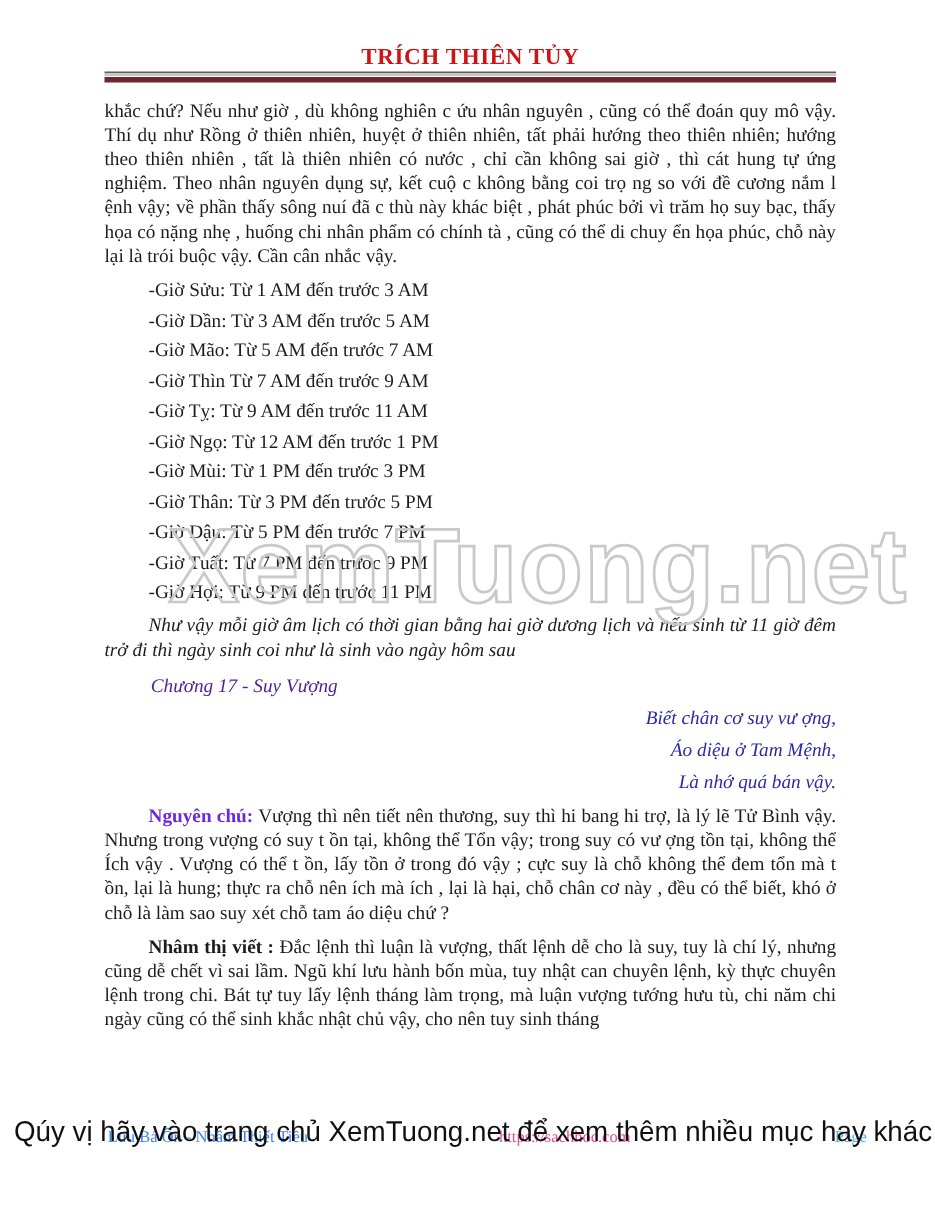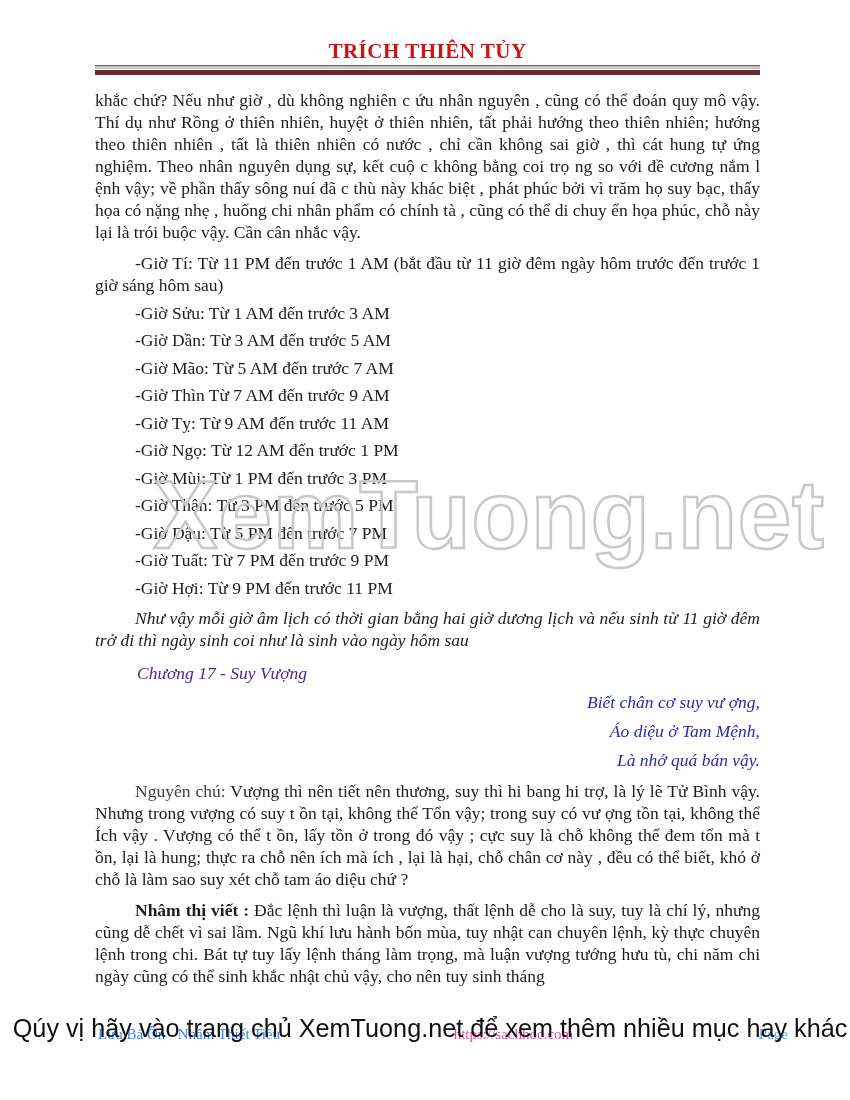--- a/index.html
+++ b/index.html
@@ -23,21 +23,21 @@
   }
   p { font-size:17.5px; line-height:22px; text-align:justify; margin:0; }
   .indent { text-indent:40px; }
   .hours { margin-top:9px; }
   .hours p { margin-bottom:5.5px; }
   .note { font-style:italic; margin-top:8px; }
   .chapter-title { color:#4c1d95; font-style:italic; font-weight:normal;
     margin:11px 0 0 42px; text-align:left; font-size:17.5px; line-height:22px; }
   .verse { color:#2a2aa8; font-style:italic; margin:7px 0 0 42px; text-align:right; }
   .para-block { margin-top:9px; }
-  .label-green { color:#404040; font-weight:normal; }
+  .label-green { color:#6d28d9; font-weight:bold; }
   .label-black { font-weight:bold; }
   .watermark {
     position:absolute; top:460px; left:45px; right:25px; z-index:2;
     text-align:right; font-family:"Liberation Sans", sans-serif;
     font-weight:bold; font-size:96px; letter-spacing:1px;
     color:rgba(255,255,255,0); -webkit-text-stroke:2.5px #c9c9c9;
     white-space:nowrap; pointer-events:none;
   }
   .footer-small {
     position:absolute; top:1025px; left:98px; right:62px; z-index:3;
@@ -63,21 +63,20 @@
 
   <div class="content">
 
     <h1 class="doc-title">TRÍCH THIÊN TỦY</h1>
 
     <div class="title-rule"></div>
 
     <p>khắc chứ? Nếu như giờ , dù không nghiên c ứu nhân nguyên , cũng có thể đoán quy mô vậy. Thí dụ như Rồng ở thiên nhiên, huyệt ở thiên nhiên, tất phải hướng theo thiên nhiên; hướng theo thiên nhiên , tất là thiên nhiên có nước , chỉ cần không sai giờ , thì cát hung tự ứng nghiệm. Theo nhân nguyên dụng sự, kết cuộ c không bằng coi trọ ng so với đề cương nắm l ệnh vậy; về phần thấy sông nuí đã c thù này khác biệt , phát phúc bởi vì trăm họ suy bạc, thấy họa có nặng nhẹ , huống chi nhân phẩm có chính tà , cũng có thể di chuy ển họa phúc, chỗ này lại là trói buộc vậy. Cần cân nhắc vậy.</p>
 
     <div class="hours">
-      <p class="indent">-Giờ Tí: Từ 11 PM đến trước 1 AM (bắt đầu từ 11 giờ đêm ngày hôm trước đến trước 1 giờ sáng hôm sau)</p>
       <p class="indent">-Giờ Sửu: Từ 1 AM đến trước 3 AM</p>
       <p class="indent">-Giờ Dần: Từ 3 AM đến trước 5 AM</p>
       <p class="indent">-Giờ Mão: Từ 5 AM đến trước 7 AM</p>
       <p class="indent">-Giờ Thìn Từ 7 AM đến trước 9 AM</p>
       <p class="indent">-Giờ Tỵ: Từ 9 AM đến trước 11 AM</p>
       <p class="indent">-Giờ Ngọ: Từ 12 AM đến trước 1 PM</p>
       <p class="indent">-Giờ Mùi: Từ 1 PM đến trước 3 PM</p>
       <p class="indent">-Giờ Thân: Từ 3 PM đến trước 5 PM</p>
       <p class="indent">-Giờ Dậu: Từ 5 PM đến trước 7 PM</p>
       <p class="indent">-Giờ Tuất: Từ 7 PM đến trước 9 PM</p>

